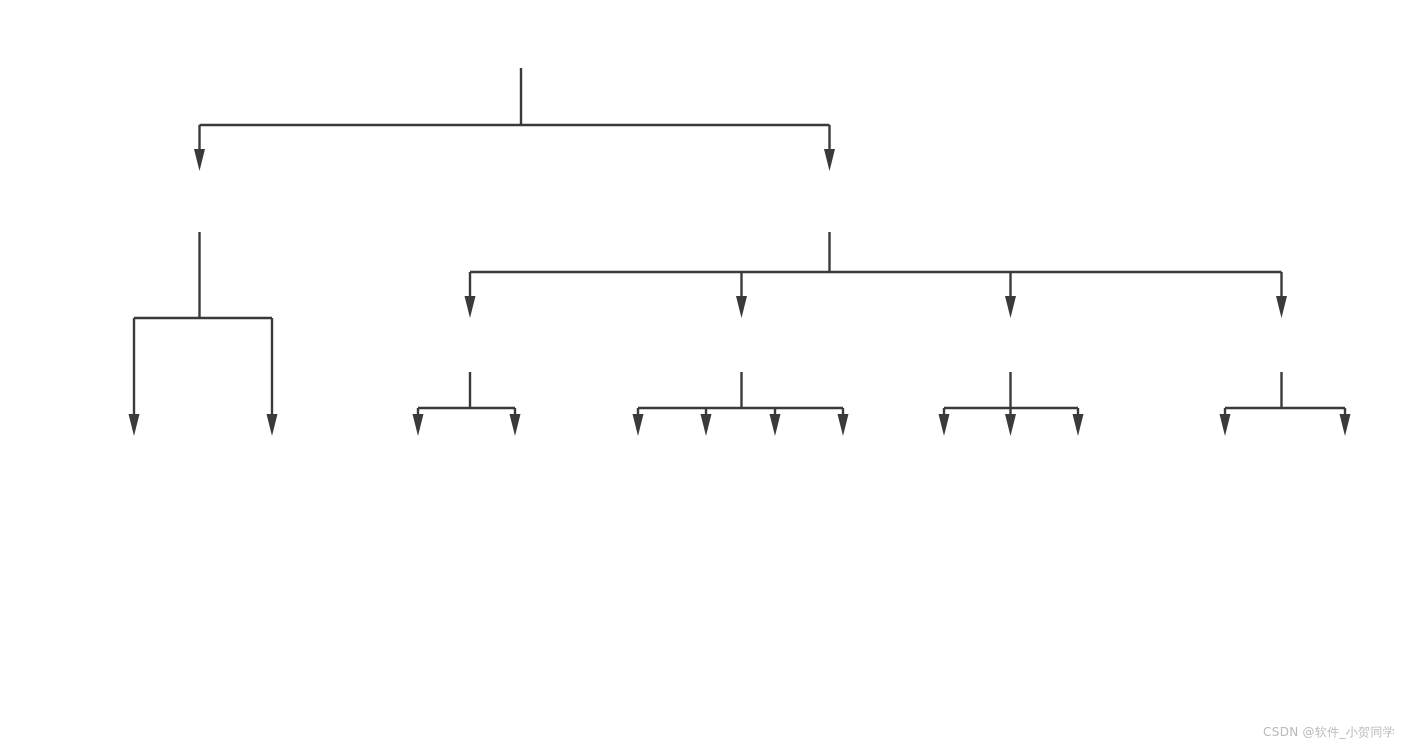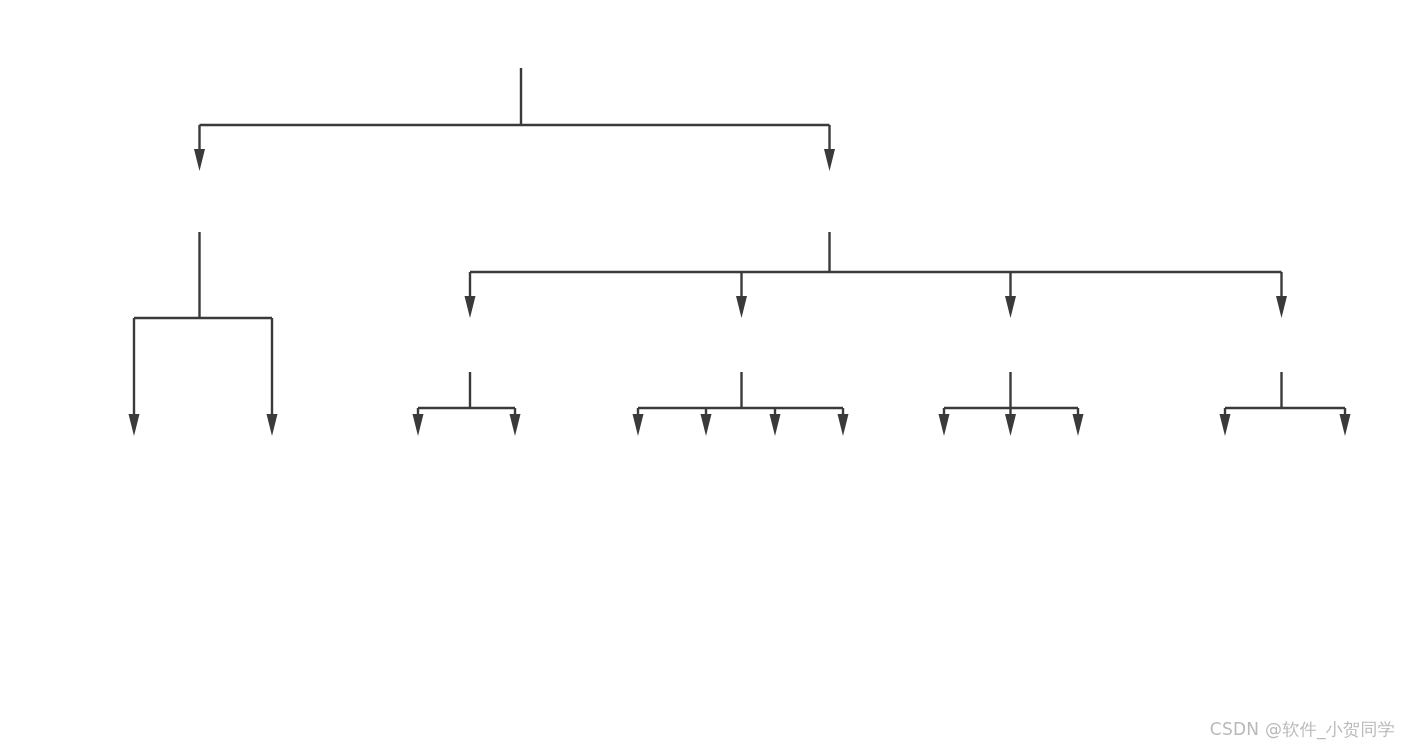--- a/index.html
+++ b/index.html
@@ -29,21 +29,21 @@
   }
   .arrow-head {
     fill: #3a3a3a;
     stroke: none;
   }
   .watermark {
     position: absolute;
     right: 10px;
     bottom: 6px;
     font-family: "DejaVu Sans", "Liberation Sans", sans-serif;
-    font-size: 17px;
+    font-size: 12px;
     color: #b9b9b9;
     white-space: nowrap;
     letter-spacing: 0.3px;
     text-align: right;
   }
 </style>
 </head>
 <body>
 
 <div id="diagram-root">

